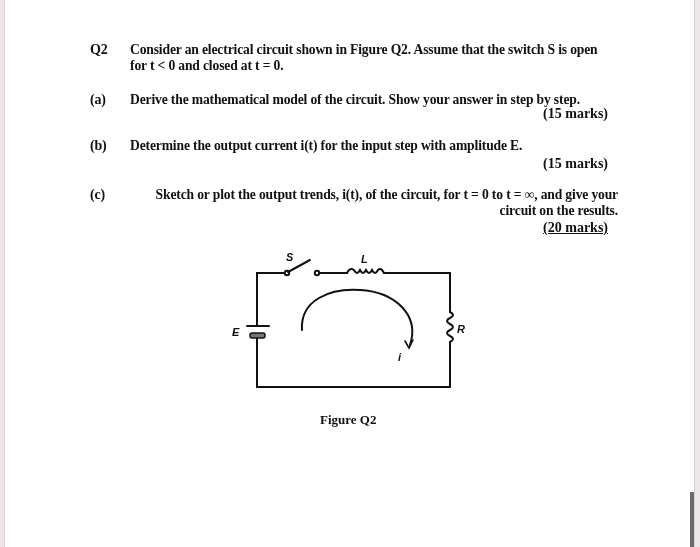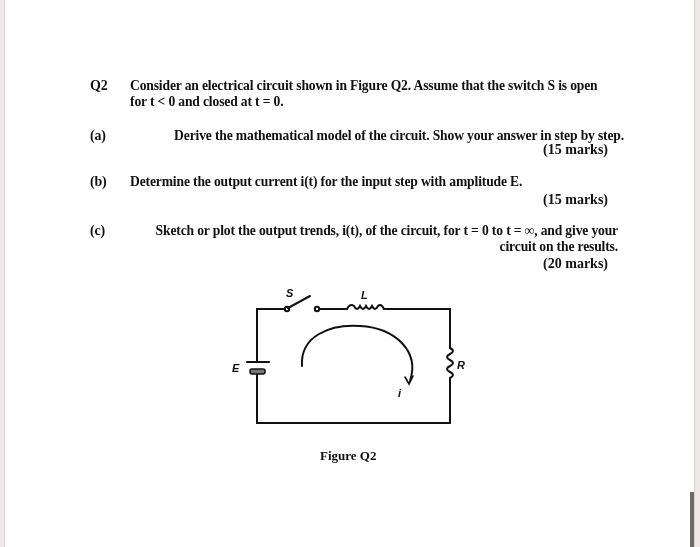--- a/index.html
+++ b/index.html
@@ -5,21 +5,21 @@
     html, body { margin: 0; padding: 0; }
     body {
       width: 700px; height: 547px; position: relative; overflow: hidden;
       background: #ffffff;
       font-family: "Liberation Serif", "DejaVu Serif", serif;
       color: #111;
     }
     .edge-left { position: absolute; left: 0; top: 0; width: 4px; height: 547px; background: #efe6e8; border-right: 1px solid #dcd2d4; }
     .edge-right { position: absolute; right: 0; top: 0; width: 5px; height: 547px; background: #efe6e8; border-left: 1px solid #d8cfd1; }
     .scroll-thumb { position: absolute; left: 690px; top: 492px; width: 4px; height: 55px; background: #6b6b6b; }
-    .doc { position: absolute; left: 0; top: 0; width: 700px; height: 410px; margin-top: 36px; }
+    .doc { position: absolute; left: 0; top: 0; width: 700px; height: 410px; }
     .qnum, .label { position: absolute; font-size: 14px; font-weight: bold; letter-spacing: -0.2px; }
     .qtext { position: absolute; font-size: 13.6px; font-weight: bold; line-height: 16px; width: 488px; letter-spacing: -0.15px; }
     .marks { position: absolute; font-size: 14px; font-weight: bold; right: 92px; text-align: right; }
     .caption { position: absolute; left: 320px; top: 412px; font-size: 13px; font-weight: bold; }
     svg.circuit { position: absolute; left: 0; top: 0; }
   </style>
 </head>
 <body>
 
 <div class="edge-left"></div>
@@ -28,33 +28,33 @@
 
 <div class="doc">
 
   <div class="qnum" style="left:90px; top:42px;">Q2</div>
   <div class="qtext" style="left:130px; top:42px;">
     <div>Consider an electrical circuit shown in Figure Q2. Assume that the switch S is open</div>
     <div>for t &lt; 0 and closed at t = 0.</div>
   </div>
 
   <div class="label" style="left:90px; top:92px;">(a)</div>
-  <div class="qtext" style="left:136px; top:92px;text-align:right;">Derive the mathematical model of the circuit. Show your answer in step by step.</div>
+  <div class="qtext" style="left:130px; top:92px;">Derive the mathematical model of the circuit. Show your answer in step by step.</div>
   <div class="marks" style="top:106px;">(15 marks)</div>
 
   <div class="label" style="left:90px; top:138px;">(b)</div>
   <div class="qtext" style="left:130px; top:138px;">Determine the output current i(t) for the input step with amplitude E.</div>
   <div class="marks" style="top:156px;">(15 marks)</div>
 
   <div class="label" style="left:90px; top:187px;">(c)</div>
   <div class="qtext" style="left:130px; top:187px;text-align:right;">
     <div>Sketch or plot the output trends, i(t), of the circuit, for t = 0 to t = ∞, and give your</div>
     <div>circuit on the results.</div>
   </div>
-  <div class="marks" style="top:220px;">(20 marks)</div>
+  <div class="marks" style="top:220px;text-decoration:underline;">(20 marks)</div>
 
   <svg class="circuit" width="700" height="547" viewBox="0 0 700 547">
     <g stroke="#111" stroke-width="2" fill="none" stroke-linecap="round">
 
       <path d="M257 325 L257 273 L285 273"></path>
 
       <circle cx="287" cy="273" r="2.2" fill="#fff"></circle>
       <path d="M288 272 L310 260"></path>
       <circle cx="317" cy="273" r="2.2" fill="#fff"></circle>
       <path d="M319 273 L347 273"></path>

